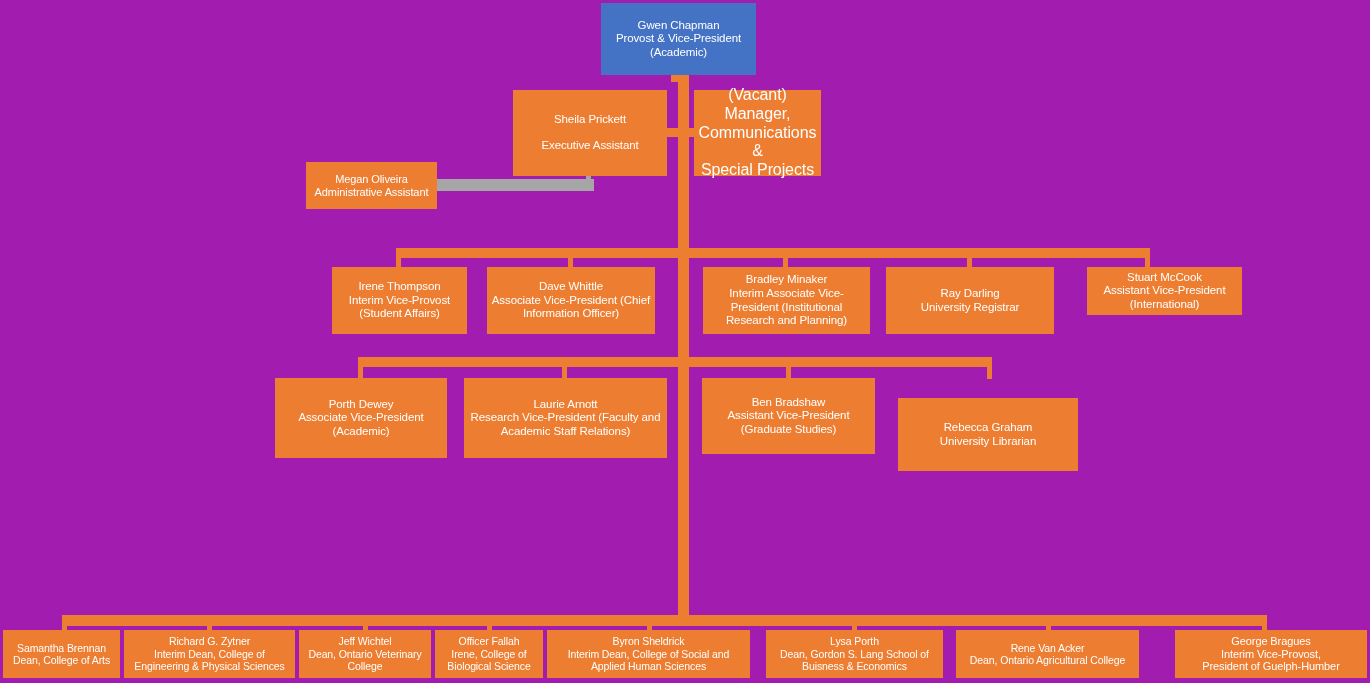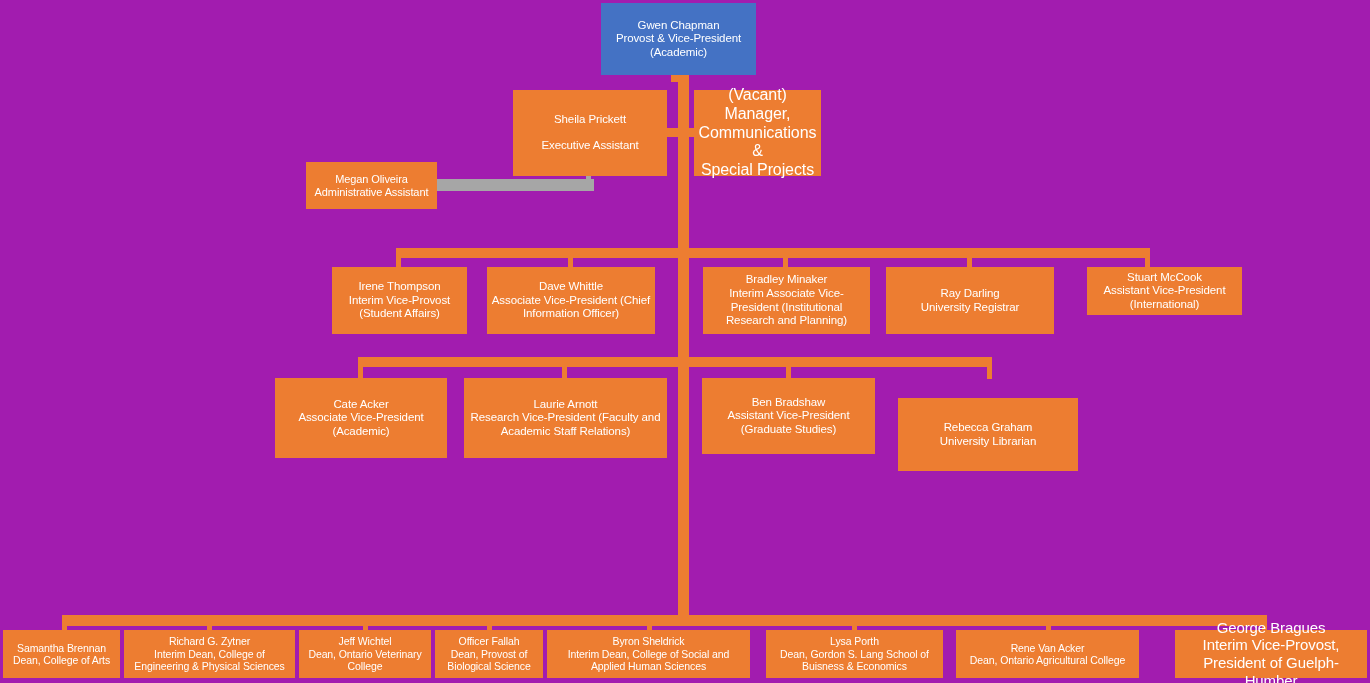--- a/index.html
+++ b/index.html
@@ -134,21 +134,21 @@
     <span class="tt">University Registrar</span>
   </div>
 
   <div class="node" style="left:1067px; top:267px; width:155px; height:48px; font-size:11.5px;margin-left:20px;">
     <span class="nm">Stuart McCook</span>
     <span class="tt">Assistant Vice-President</span>
     <span class="tt">(International)</span>
   </div>
 
   <div class="node" style="left:275px; top:378px; width:172px; height:80px; font-size:11.5px;">
-    <span class="nm">Cate Acker</span>
+    <span class="nm">Porth Dewey</span>
     <span class="tt">Associate Vice-President</span>
     <span class="tt">(Academic)</span>
   </div>
 
   <div class="node" style="left:464px; top:378px; width:203px; height:80px; font-size:11.5px;">
     <span class="nm">Laurie Arnott</span>
     <span class="tt">Research Vice-President (Faculty and</span>
     <span class="tt">Academic Staff Relations)</span>
   </div>
 
@@ -175,40 +175,40 @@
   </div>
 
   <div class="node" style="left:299px; top:630px; width:132px; height:48px; font-size:10.5px;">
     <span class="nm">Jeff Wichtel</span>
     <span class="tt">Dean, Ontario Veterinary</span>
     <span class="tt">College</span>
   </div>
 
   <div class="node" style="left:435px; top:630px; width:108px; height:48px; font-size:10.5px;">
     <span class="nm">Officer Fallah</span>
-    <span class="tt">Dean, Provost of</span>
+    <span class="tt">Irene, College of</span>
     <span class="tt">Biological Science</span>
   </div>
 
   <div class="node" style="left:547px; top:630px; width:203px; height:48px; font-size:10.5px;">
     <span class="nm">Byron Sheldrick</span>
     <span class="tt">Interim Dean, College of Social and</span>
     <span class="tt">Applied Human Sciences</span>
   </div>
 
   <div class="node" style="left:766px; top:630px; width:177px; height:48px; font-size:10.5px;">
     <span class="nm">Lysa Porth</span>
     <span class="tt">Dean, Gordon S. Lang School of</span>
     <span class="tt">Buisness &amp; Economics</span>
   </div>
 
   <div class="node" style="left:956px; top:630px; width:183px; height:48px; font-size:10.5px;">
     <span class="nm">Rene Van Acker</span>
     <span class="tt">Dean, Ontario Agricultural College</span>
   </div>
 
-  <div class="node" style="left:1175px; top:630px; width:192px; height:48px; font-size:15px;">
+  <div class="node" style="left:1175px; top:630px; width:192px; height:48px; font-size:11px;">
     <span class="nm">George Bragues</span>
     <span class="tt">Interim Vice-Provost,</span>
     <span class="tt">President of Guelph-Humber</span>
   </div>
 
 </div>
 
 </body></html>

